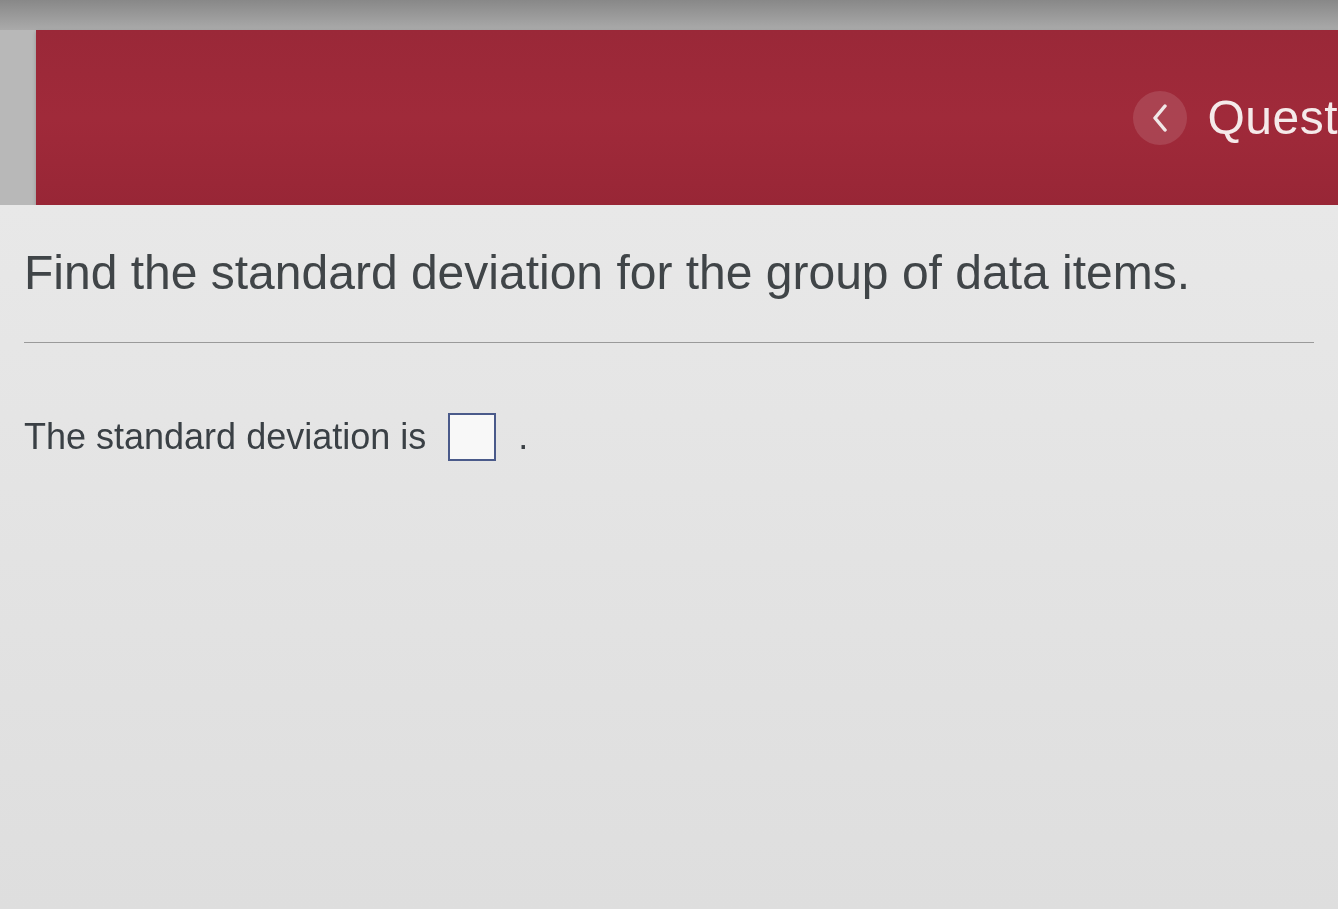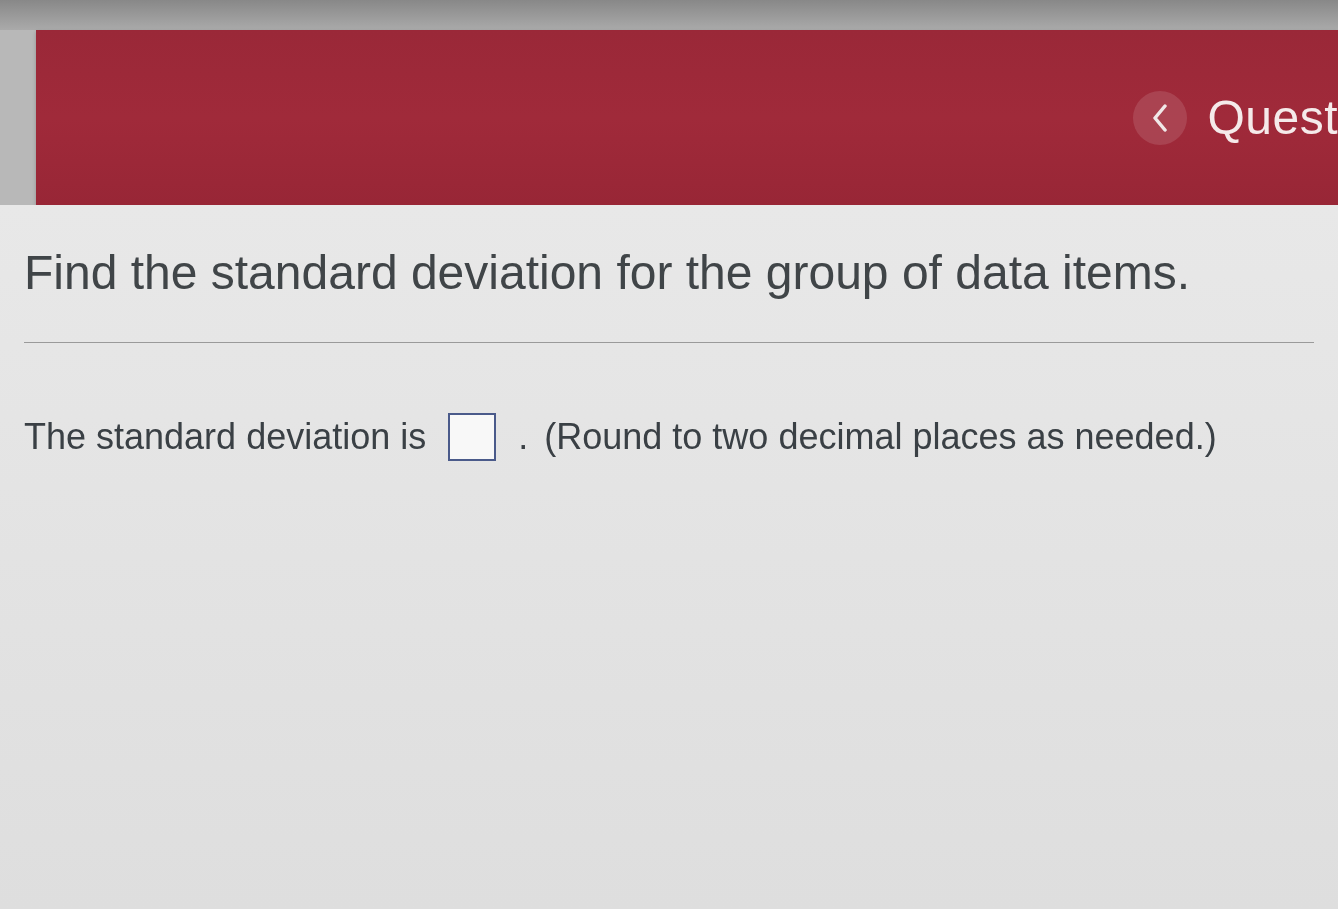--- a/index.html
+++ b/index.html
@@ -111,15 +111,14 @@
   <div class="header-title">Quest</div>
 </div>
 
 <div class="content-area">
   <div class="question-prompt">Find the standard deviation for the group of data items.</div>
   <hr class="divider">
   <div class="answer-row">
     <span class="answer-prefix">The standard deviation is</span>
     <input type="text" class="answer-input" value="" style="">
     <span>.</span>
-    <span class="answer-suffix">(Round to two decimal places as needed.)</span>
   </div>
 </div>
 
 </body></html>

